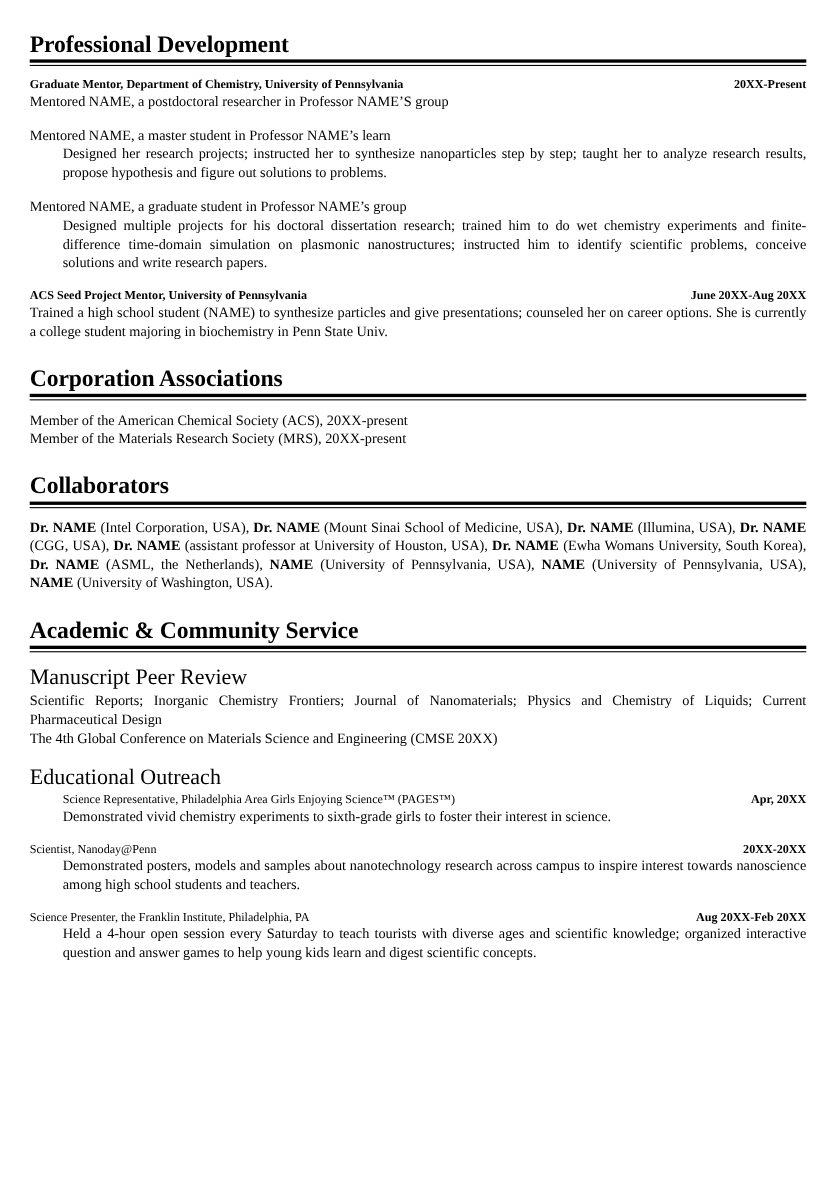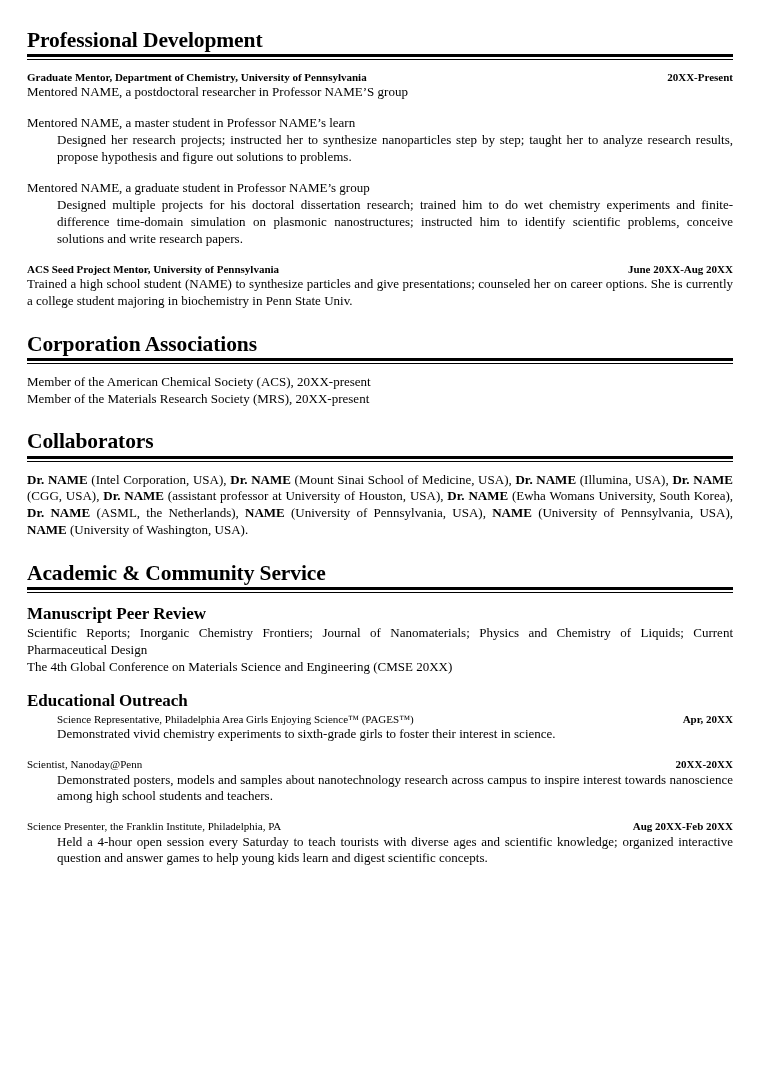--- a/index.html
+++ b/index.html
@@ -80,22 +80,22 @@
     text-align: justify;
     text-justify: inter-word;
   }
   .indent {
     margin-left: 30px;
   }
   .gap { height: 14px; }
   .gap-lg { height: 22px; }
 
   .subhead {
-    font-weight: bold;
-    font-size: 17px;
+    font-weight: normal;
+    font-size: 20px;
     line-height: 1.30;
   }
 </style>
 </head>
 <body>
 
 <div class="page">
 
   <div class="section">
     <div class="section-head">Professional Development</div>

